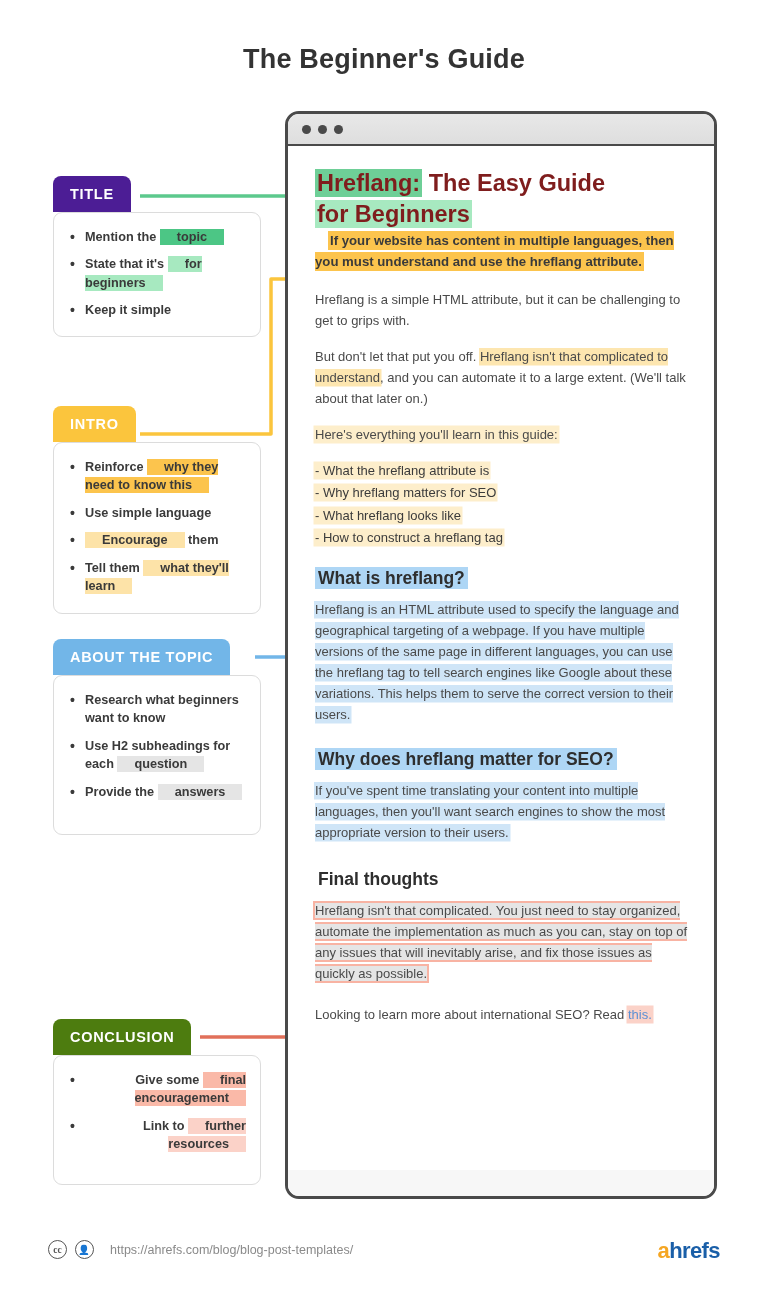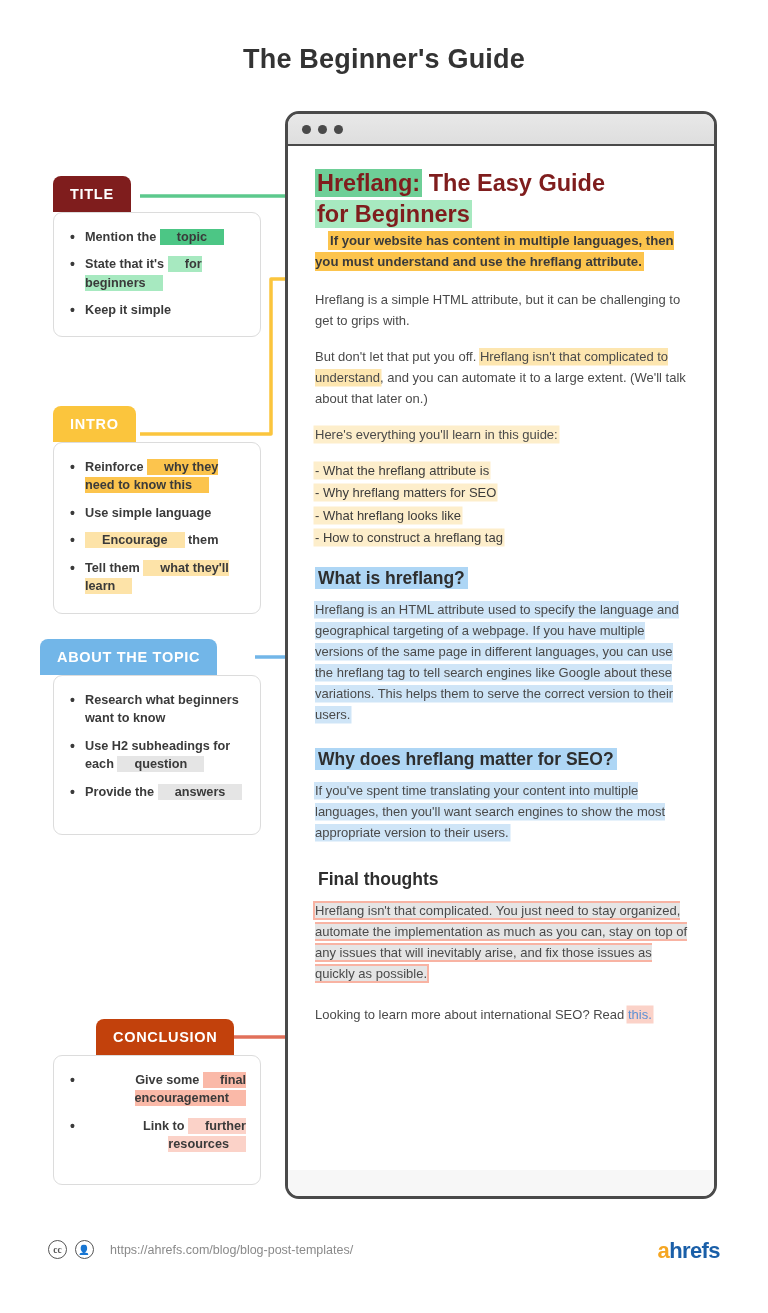--- a/index.html
+++ b/index.html
@@ -95,24 +95,24 @@
   .card li:last-child { margin-bottom: 0; }
   .card li::before {
     content: "•"; position: absolute; left: 1px; top: -1px;
     font-size: 14px; color: #3a3a3a;
   }
   .tab {
     position: absolute; height: 36px; border-radius: 8px 8px 0 0;
     display: flex; align-items: center; padding: 0 17px;
     color: #ffffff; font-size: 14.5px; font-weight: bold; letter-spacing: .7px;
   }
-  .tab-green  { background: #7f1d1d; }
+  .tab-green  { background: #4c1d95; }
   .tab-yellow { background: #fbc53d; }
   .tab-blue   { background: #72b6e8; }
-  .tab-red    { background: #c2410c; margin-left: 43px; }
+  .tab-red    { background: #4d7c0f; }
 
   .c-green-d { background: #4cc685; }
   .c-green-l { background: #a7e9c0; }
   .c-yel-d   { background: #fcc44d; }
   .c-yel-l   { background: #fde3a8; }
   .c-blue-l  { background: #e5e5e5; }
   .c-red-l   { background: #fab9a8; }
   .c-red-xl  { background: #fbd2c8; }
   .card li .mk { padding: 1px 17px; }
 
@@ -216,21 +216,21 @@
   </div>
   <div class="card" style="left:53px; top:442px; height:172px;">
     <ul>
       <li><span>Reinforce </span><span class="mk c-yel-d">why they need to know this</span></li>
       <li><span>Use simple language</span></li>
       <li><span class="mk c-yel-l">Encourage</span><span> them</span></li>
       <li><span>Tell them </span><span class="mk c-yel-l">what they'll learn</span></li>
     </ul>
   </div>
 
-  <div class="tab tab-blue" style="left:40px; top:639px;">
+  <div class="tab tab-blue" style="left:53px; top:639px;">
     <span>ABOUT THE TOPIC</span>
   </div>
   <div class="card" style="left:53px; top:675px; height:160px;">
     <ul>
       <li><span>Research what beginners want to know</span></li>
       <li><span>Use H2 subheadings for each </span><span class="mk c-blue-l">question</span></li>
       <li><span>Provide the </span><span class="mk c-blue-l">answers</span></li>
     </ul>
   </div>
 

